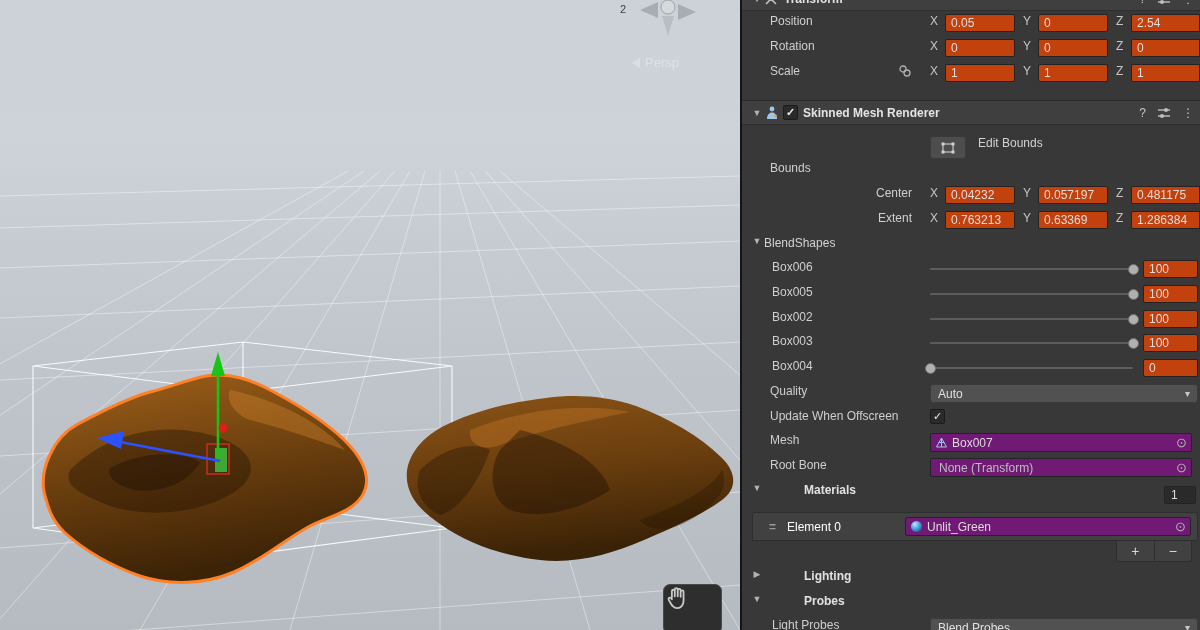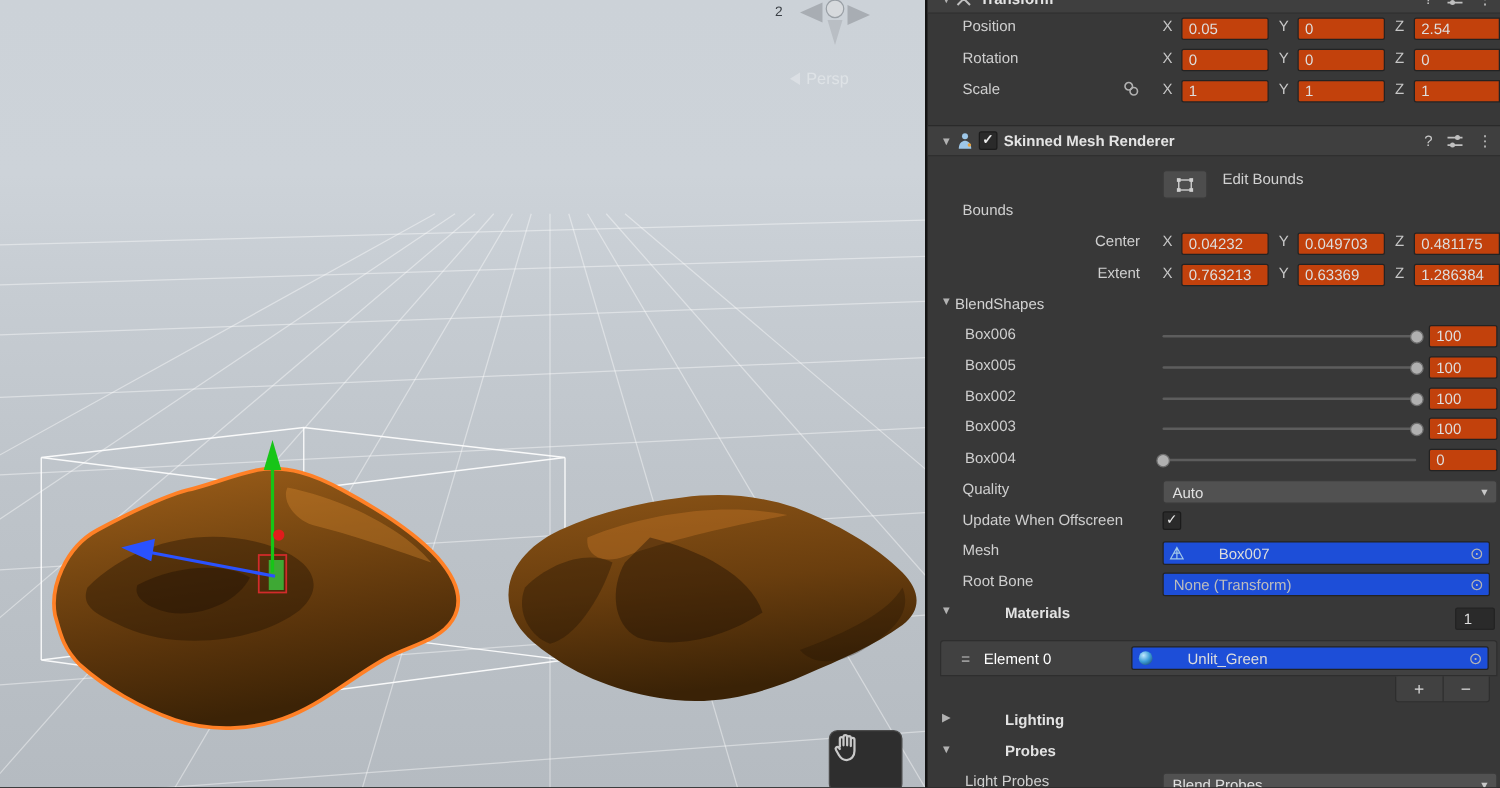--- a/index.html
+++ b/index.html
@@ -37,22 +37,22 @@
   .chk{width:15px;height:15px;background:#2a2a2a;border:1px solid #1b1b1b;border-radius:2px;box-sizing:border-box;
        display:flex;align-items:center;justify-content:center;color:#eaeaea;font-size:11px;line-height:1;}
   .chk.hdr{margin:0 5px 0 3px;}
   .slider{flex:1;height:18px;position:relative;margin-left:18px;margin-right:10px;}
   .slider .track{position:absolute;left:0;right:0;top:8px;height:2px;background:#5d5d5d;border-radius:1px;}
   .slider .knob{position:absolute;top:3.5px;width:11px;height:11px;border-radius:50%;background:#b0b0b0;border:1px solid #6e6e6e;box-sizing:border-box;}
   .dropdown{flex:1;height:19px;background:#515151;border:1px solid #3a3a3a;border-radius:3px;margin-left:18px;margin-right:2px;
        display:flex;align-items:center;padding:0 7px;box-sizing:border-box;color:#e0e0e0;}
   .dropdown .dtext{flex:1;overflow:hidden;white-space:nowrap;}
   .dropdown .darr{font-size:10px;color:#c8c8c8;}
-  .objfield{flex:1;height:19px;background:#1d4ed8;border:1px solid #232323;border-radius:2px;margin-left:18px;margin-right:8px;
-       display:flex;align-items:center;padding:0 4px;box-sizing:border-box;overflow:hidden;gap:23px;}
+  .objfield{flex:1;height:19px;background:#701a75;border:1px solid #232323;border-radius:2px;margin-left:18px;margin-right:8px;
+       display:flex;align-items:center;padding:0 4px;box-sizing:border-box;overflow:hidden;}
   .objfield .otext{flex:1;margin-left:4px;overflow:hidden;white-space:nowrap;color:#dcdcdc;}
   .picker{color:#b5b5b5;font-size:13px;line-height:1;flex:none;}
   .ebbtn{width:36px;height:23px;background:#4d4d4d;border:1px solid #3a3a3a;border-radius:3px;margin-left:188px;
        display:flex;align-items:center;justify-content:center;box-sizing:border-box;}
   .cntfield{position:absolute;right:4px;top:3px;width:32px;height:18px;background:#2a2a2a;border:1px solid #232323;
        border-radius:2px;box-sizing:border-box;line-height:16px;padding-left:6px;color:#dedede;font-weight:400;}
   .listrow{position:absolute;left:10px;right:2px;top:512px;height:29px;background:#414141;border:1px solid #2e2e2e;
        border-radius:3px 3px 0 0;box-sizing:border-box;display:flex;align-items:center;}
   .listrow .handle{padding:0 10px 0 16px;color:#9a9a9a;letter-spacing:1px;font-weight:700;}
   .listrow .elabel{width:118px;color:#ffffff;white-space:nowrap;overflow:hidden;}
@@ -265,21 +265,21 @@
             <rect x="11.5" y="9.5" width="3" height="3" fill="#cfcfcf"></rect>
         </svg>
       </div>
       <span style="margin-left:12px;">Edit Bounds</span>
     </div>
     <div class="row" style="top:186px">
       <div class="lbl-r">Center</div>
       <span class="axis">X</span>
       <div class="nfield">0.04232</div>
       <span class="axis mid">Y</span>
-      <div class="nfield">0.049703</div>
+      <div class="nfield">0.057197</div>
       <span class="axis mid">Z</span>
       <div class="nfield zf">0.481175</div>
     </div>
     <div class="row" style="top:211px">
       <div class="lbl-r">Extent</div>
       <span class="axis">X</span>
       <div class="nfield">0.763213</div>
       <span class="axis mid">Y</span>
       <div class="nfield">0.63369</div>
       <span class="axis mid">Z</span>

